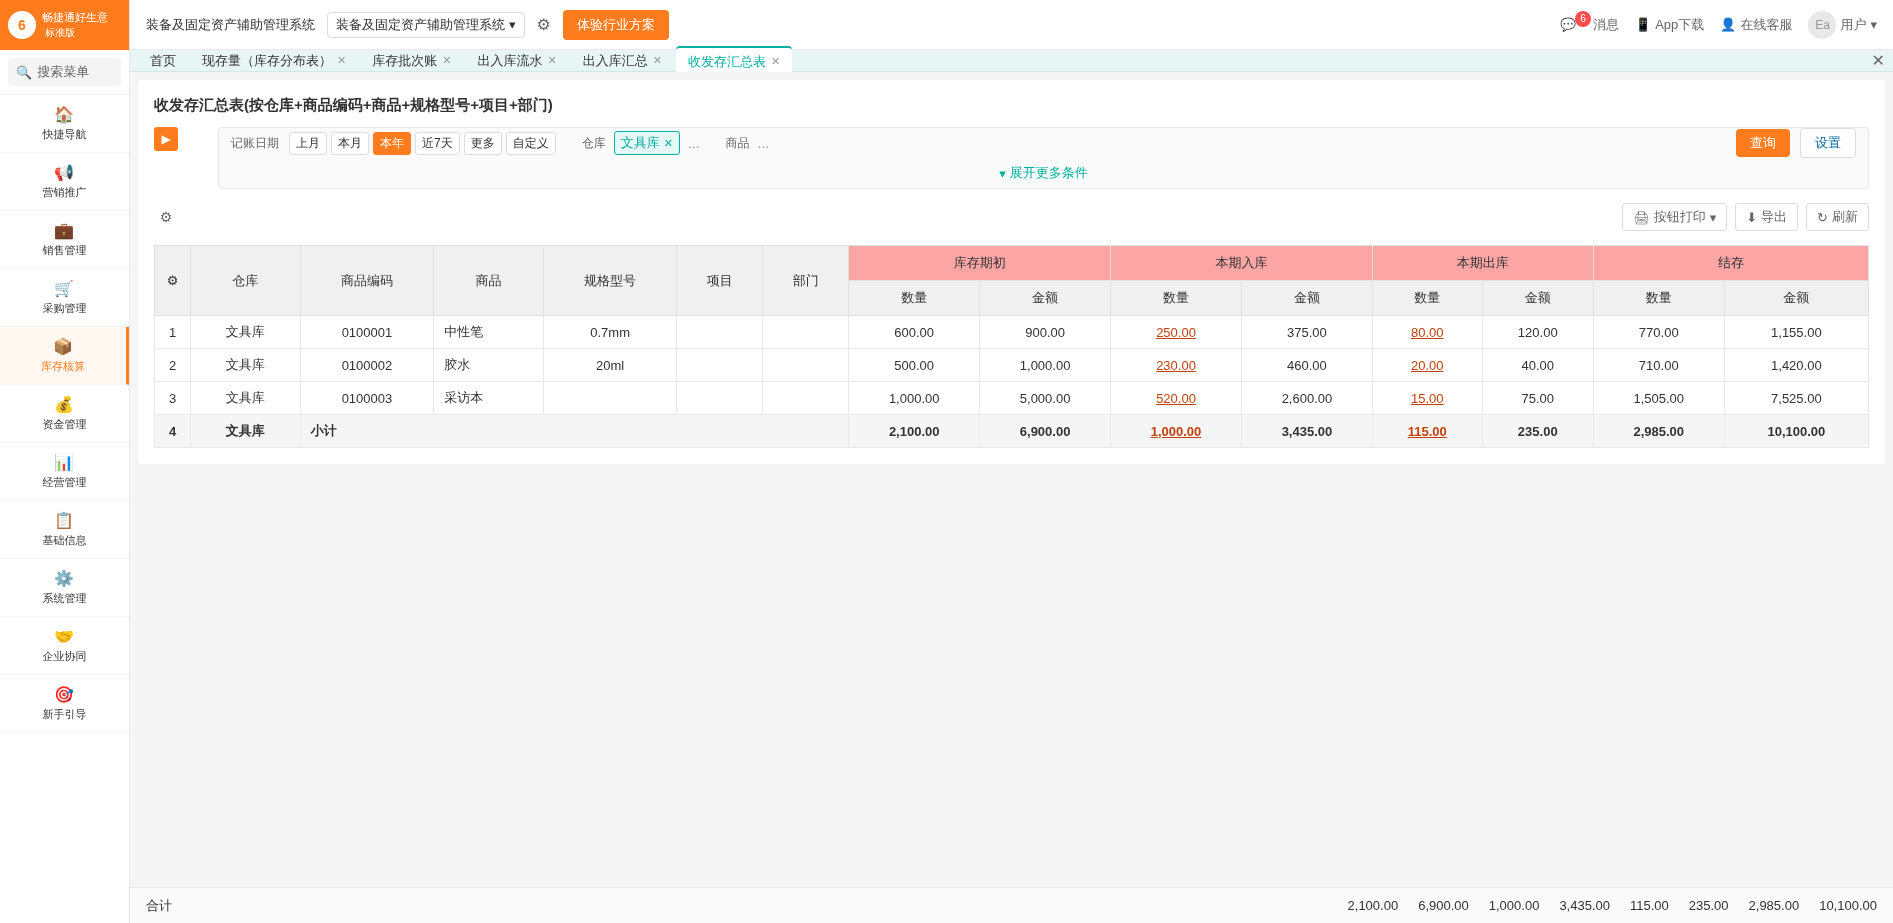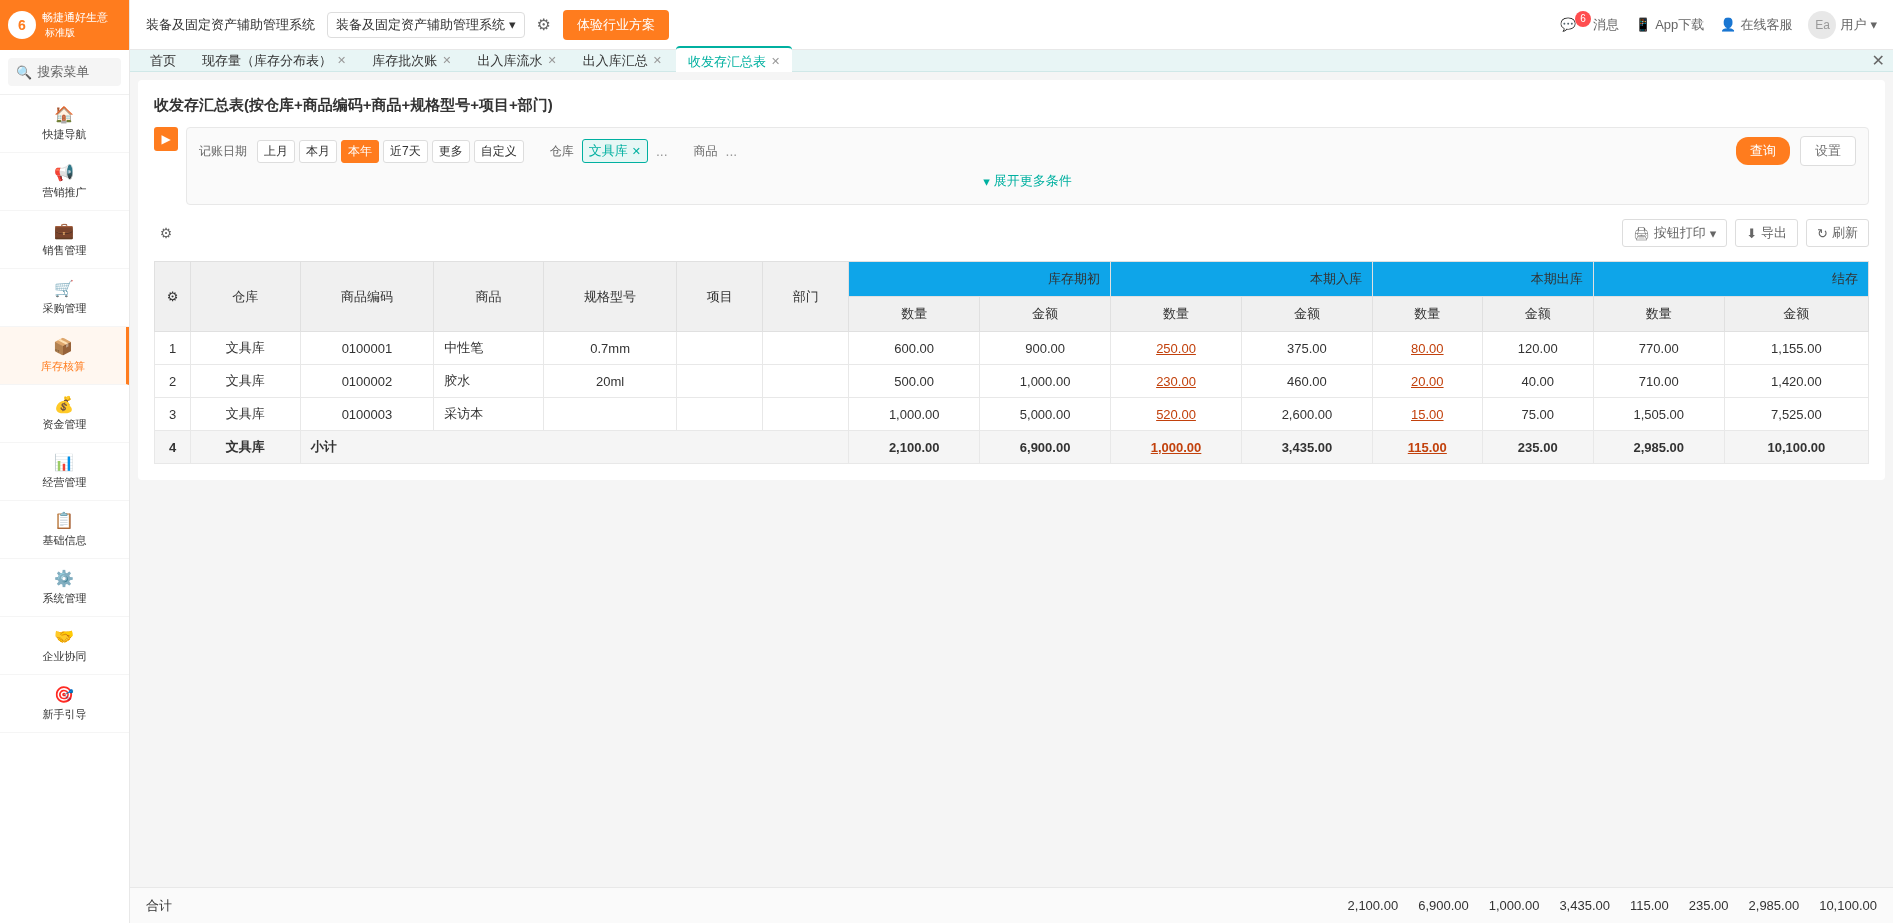--- a/index.html
+++ b/index.html
@@ -49,40 +49,40 @@
     
     .page-title { font-size: 15px; font-weight: bold; color: #333; margin-bottom: 12px; }
     .filter-toggle { width: 24px; height: 24px; background: #ff7c1e; color: #fff; display: flex; align-items: center; justify-content: center; border-radius: 3px; cursor: pointer; font-size: 12px; flex-shrink: 0; }
     .filter-label { color: #666; font-size: 12px; white-space: nowrap; }
     .filter-date-btns { display: flex; gap: 4px; align-items: center; }
     .filter-date-btn { padding: 2px 6px; border: 1px solid #ddd; border-radius: 3px; cursor: pointer; font-size: 12px; color: #333; background: #fff; }
     .filter-date-btn.active { background: #ff7c1e; color: #fff; border-color: #ff7c1e; }
     .filter-tag { display: flex; align-items: center; gap: 4px; background: #e6f7f5; border: 1px solid #00b0a0; border-radius: 3px; padding: 2px 6px; font-size: 12px; color: #00b0a0; }
     .filter-tag-close { cursor: pointer; color: #00b0a0; font-size: 11px; }
     .filter-more { color: #999; cursor: pointer; font-size: 14px; }
-    .btn-query { background: #ff7c1e; color: #fff; border: none; border-radius: 12px; padding: 5px 14px; cursor: pointer; font-size: 13px; }
-    .btn-setting { background: #fff; color: #737373; border: 1px solid #ddd; border-radius: 4px; padding: 5px 14px; cursor: pointer; font-size: 13px; }
+    .btn-query { background: #ff7c1e; color: #fff; border: none; border-radius: 4px; padding: 5px 14px; cursor: pointer; font-size: 13px; }
+    .btn-setting { background: #fff; color: #0369a1; border: 1px solid #ddd; border-radius: 4px; padding: 5px 14px; cursor: pointer; font-size: 13px; }
 
     
     .expand-conditions { text-align: center; padding: 6px; font-size: 12px; color: #00b0a0; cursor: pointer; display: flex; align-items: center; justify-content: center; gap: 4px; }
 
     
     .table-toolbar { display: flex; align-items: center; gap: 10px; margin-bottom: 8px; padding: 6px 0; }
     .toolbar-icon { width: 24px; height: 24px; display: flex; align-items: center; justify-content: center; cursor: pointer; color: #666; font-size: 14px; }
     .toolbar-actions { margin-left: auto; display: flex; gap: 8px; }
     .toolbar-btn { display: flex; align-items: center; gap: 4px; padding: 4px 10px; border: 1px solid #ddd; border-radius: 3px; background: #fff; cursor: pointer; color: #666; font-size: 12px; }
 
     
     .data-table { width: 100%; border-collapse: collapse; font-size: 12px; }
     .data-table th { background: #f0f0f0; padding: 8px 10px; text-align: center; border: 1px solid #e0e0e0; color: #333; font-weight: normal; white-space: nowrap; }
     .data-table td { padding: 7px 10px; border: 1px solid #e8e8e8; text-align: center; color: #333; white-space: nowrap; }
     .data-table .subtotal-row td { font-weight: bold; background: #f5f5f5; }
     .data-table .link-val { color: #c2410c; text-decoration: underline; cursor: pointer; }
     .data-table td.text-left { text-align: left; }
-    .data-table th.group-header { background: #0ea5e9; text-align: right; }
+    .data-table th.group-header { background: #fca5a5; }
 
     
     .bottom-bar { height: 36px; background: #fafafa; border-top: 1px solid #e8e8e8; display: flex; align-items: center; padding: 0 16px; font-size: 12px; color: #333; gap: 20px; flex-shrink: 0; }
 
     
     .gear-cell { width: 36px; }
   </style>
 </head>
 <body>
 
@@ -208,21 +208,21 @@
       <span class="tabbar-close" style="margin-left:auto; order:99;">✕</span>
   </div>
 
   <div class="content">
     <div class="content-inner">
 
       <div class="page-title">收发存汇总表(按仓库+商品编码+商品+规格型号+项目+部门)</div>
 
       <div style="display:flex; gap:8px; align-items:flex-start; margin-bottom:8px;">
         <div class="filter-toggle">▶</div>
-        <div style="flex:1; border:1px solid #e8e8e8; border-radius:4px; background:#fafafa; padding:8px 12px;">
+        <div style="flex:1; border:1px solid #e8e8e8; border-radius:4px; background:#fafafa; padding:0 12px;margin-left:32px;">
           <div style="display:flex; align-items:center; gap:10px; flex-wrap:wrap;">
             <span class="filter-label">记账日期</span>
             <div class="filter-date-btns">
               <button class="filter-date-btn">上月</button>
               <button class="filter-date-btn">本月</button>
               <button class="filter-date-btn active">本年</button>
               <button class="filter-date-btn">近7天</button>
               <button class="filter-date-btn">更多</button>
               <button class="filter-date-btn">自定义</button>
             </div>

